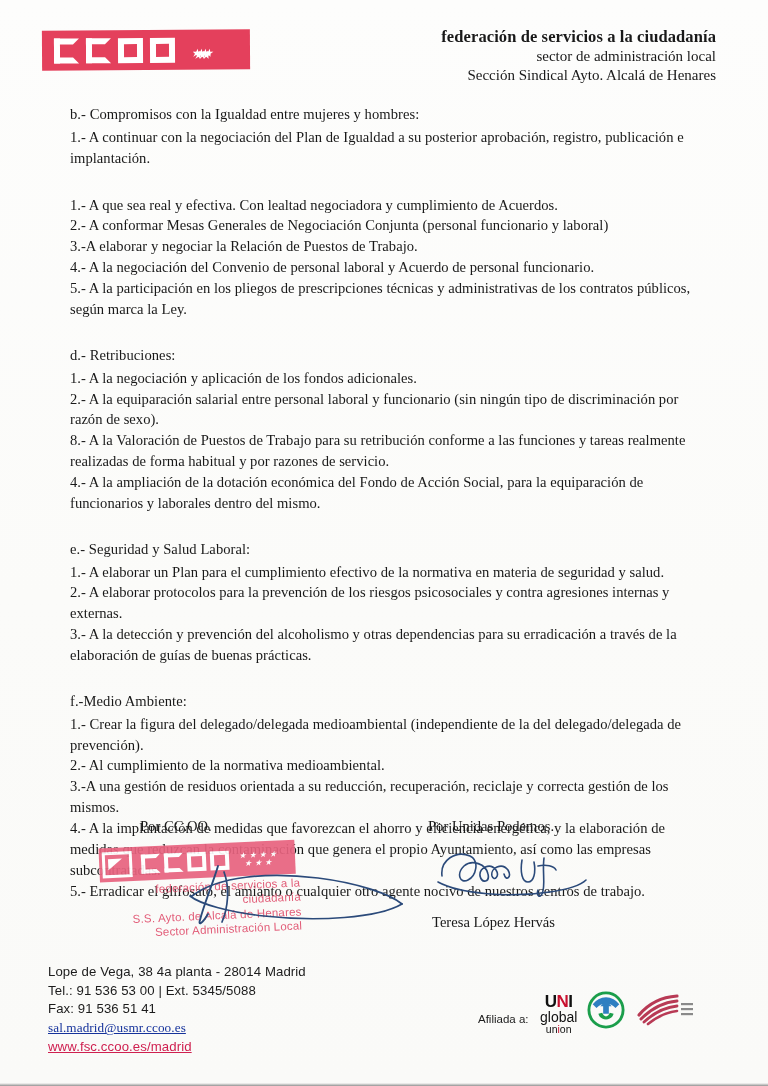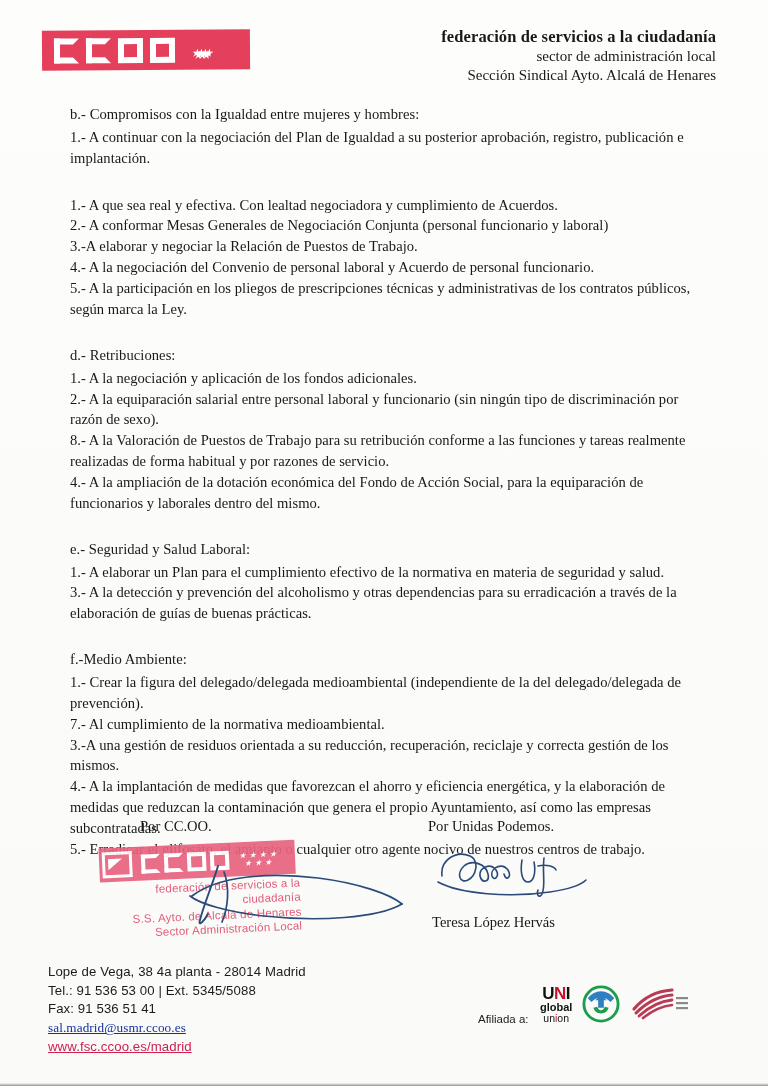--- a/index.html
+++ b/index.html
@@ -250,23 +250,24 @@
   .uni-logo {
     font-family: "Liberation Sans", "DejaVu Sans", sans-serif;
     text-align: center;
     line-height: 1.0;
   }
   .uni-logo .u1 {
     font-size: 17px;
     font-weight: bold;
     letter-spacing: -.5px;
     color: #111;
+    margin-top: 8px;
   }
   .uni-logo .u1 em { color: #c8102e; font-style: normal; }
-  .uni-logo .u2 { font-size: 11px; font-weight: bold; color: #111; }
+  .uni-logo .u2 { font-size: 14px; font-weight: normal; color: #111; }
   .uni-logo .u3 { font-size: 10.5px; font-weight: normal; color: #111; }
   .uni-logo .u3 em { color: #c8102e; font-style: normal; }
   .swoosh-logo { width: 62px; height: 34px; }
   .circle-logo { width: 38px; height: 38px; }
 </style>
 </head>
 <body>
 
 <div class="page">
 
@@ -323,28 +324,29 @@
       <p class="item">1.- A la negociación y aplicación de los fondos adicionales.</p>
       <p class="item">2.- A la equiparación salarial entre personal laboral y funcionario (sin ningún tipo de discriminación por razón de sexo).</p>
       <p class="item">8.- A la Valoración de Puestos de Trabajo para su retribución conforme a las funciones y tareas realmente realizadas de forma habitual y por razones de servicio.</p>
       <p class="item">4.- A la ampliación de la dotación económica del Fondo de Acción Social, para la equiparación de funcionarios y laborales dentro del mismo.</p>
     </div>
     <div class="sp-d"></div>
 
     <div class="section">
       <div class="sec-title">e.- Seguridad y Salud Laboral:</div>
       <p class="item">1.- A elaborar un Plan para el cumplimiento efectivo de la normativa en materia de seguridad y salud.</p>
+      <p class="item">2.- A elaborar protocolos para la prevención de los riesgos psicosociales y contra agresiones internas y externas.</p>
       <p class="item">3.- A la detección y prevención del alcoholismo y otras dependencias para su erradicación a través de la elaboración de guías de buenas prácticas.</p>
     </div>
     <div class="sp-e"></div>
 
     <div class="section">
       <div class="sec-title">f.-Medio Ambiente:</div>
       <p class="item">1.- Crear la figura del delegado/delegada medioambiental (independiente de la del delegado/delegada de prevención).</p>
-      <p class="item">7.- Al cumplimiento de la normativa medioambiental.</p>
+      <p class="item">2.- Al cumplimiento de la normativa medioambiental.</p>
       <p class="item">3.-A una gestión de residuos orientada a su reducción, recuperación, reciclaje y correcta gestión de los mismos.</p>
       <p class="item">4.- A la implantación de medidas que favorezcan el ahorro y eficiencia energética, y la elaboración de medidas que reduzcan la contaminación que genera el propio Ayuntamiento, así como las empresas subcontratadas.</p>
       <p class="item">5.- Erradicar el glifosato, el amianto o cualquier otro agente nocivo de nuestros centros de trabajo.</p>
     </div>
   </div>
 
   <div class="sign-area">
 
     <div class="sig-col-left">
       <div class="sig-label">Por CC.OO.</div>

